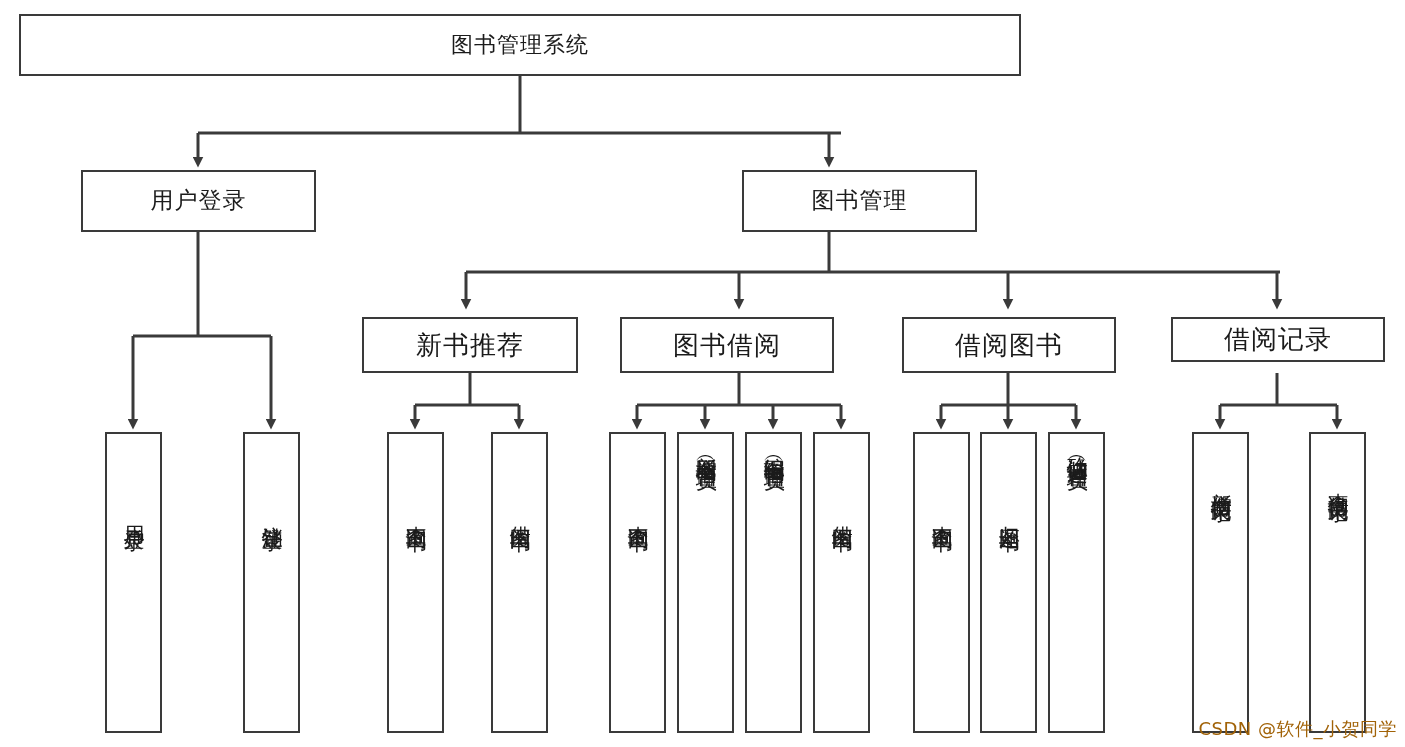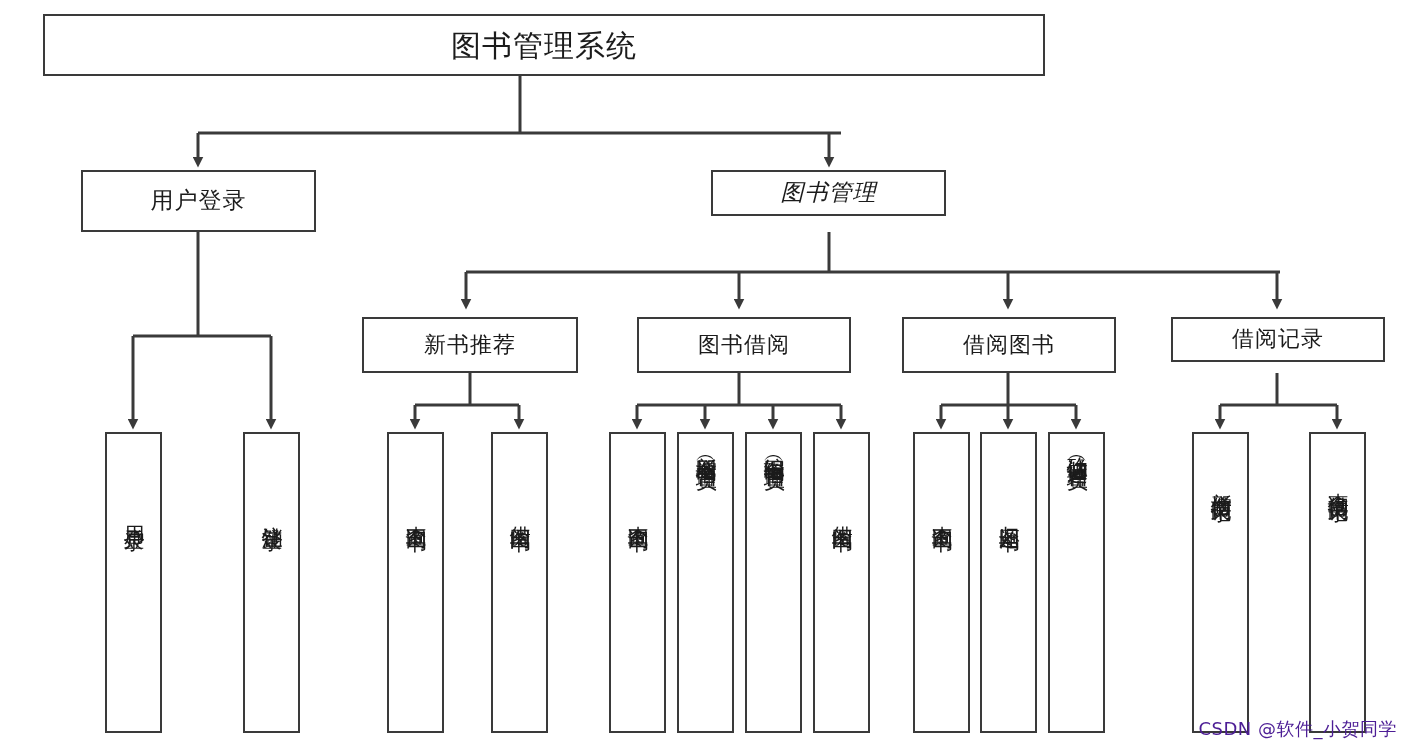--- a/index.html
+++ b/index.html
@@ -31,28 +31,27 @@
     box-sizing: border-box;
     background: #ffffff;
     border: 2.5px solid #3a3a3a;
     display: flex;
     align-items: center;
     justify-content: center;
     color: #1b1b1b;
     z-index: 2;
   }
   .node.root {
-    font-size: 30px;
-    margin-left: 24px;
+    font-size: 22px;
   }
   .node.level2 {
     font-size: 23px;
   }
   .node.level3 {
-    font-size: 22px;
+    font-size: 26px;
   }
   .node.leaf {
     font-size: 21px;
     align-items: flex-start;
     justify-content: center;
     padding-top: 6px;
   }
   .vtext {
     writing-mode: vertical-rl;
     text-orientation: upright;
@@ -64,21 +63,21 @@
   .htext {
     line-height: 1.1;
     letter-spacing: 1px;
     white-space: nowrap;
   }
   .watermark {
     position: absolute;
     right: 8px;
     bottom: 6px;
     font-size: 18px;
-    color: #4c1d95;
+    color: #a16207;
     letter-spacing: 0.5px;
     z-index: 3;
     white-space: nowrap;
   }
 </style>
 </head>
 <body>
 
 <div id="canvas">
 
@@ -132,28 +131,28 @@
     </g>
   </svg>
 
   <div class="node root" style="left:19px; top:14px; width:1002px; height:62px;">
     <span class="htext">图书管理系统</span>
   </div>
 
   <div class="node level2" style="left:81px; top:170px; width:235px; height:62px;">
     <span class="htext">用户登录</span>
   </div>
-  <div class="node level2" style="left:711px; top:170px; width:235px; height:46px;font-style:italic;">
+  <div class="node level2" style="left:742px; top:170px; width:235px; height:62px;">
     <span class="htext">图书管理</span>
   </div>
 
   <div class="node level3" style="left:362px; top:317px; width:216px; height:56px;">
     <span class="htext">新书推荐</span>
   </div>
-  <div class="node level3" style="left:637px; top:317px; width:214px; height:56px;">
+  <div class="node level3" style="left:620px; top:317px; width:214px; height:56px;">
     <span class="htext">图书借阅</span>
   </div>
   <div class="node level3" style="left:902px; top:317px; width:214px; height:56px;">
     <span class="htext">借阅图书</span>
   </div>
   <div class="node level3" style="left:1171px; top:317px; width:214px; height:45px;">
     <span class="htext">借阅记录</span>
   </div>
 
   <div class="node leaf" style="left:105px; top:432px; width:57px; height:301px; padding-top:75px;">

